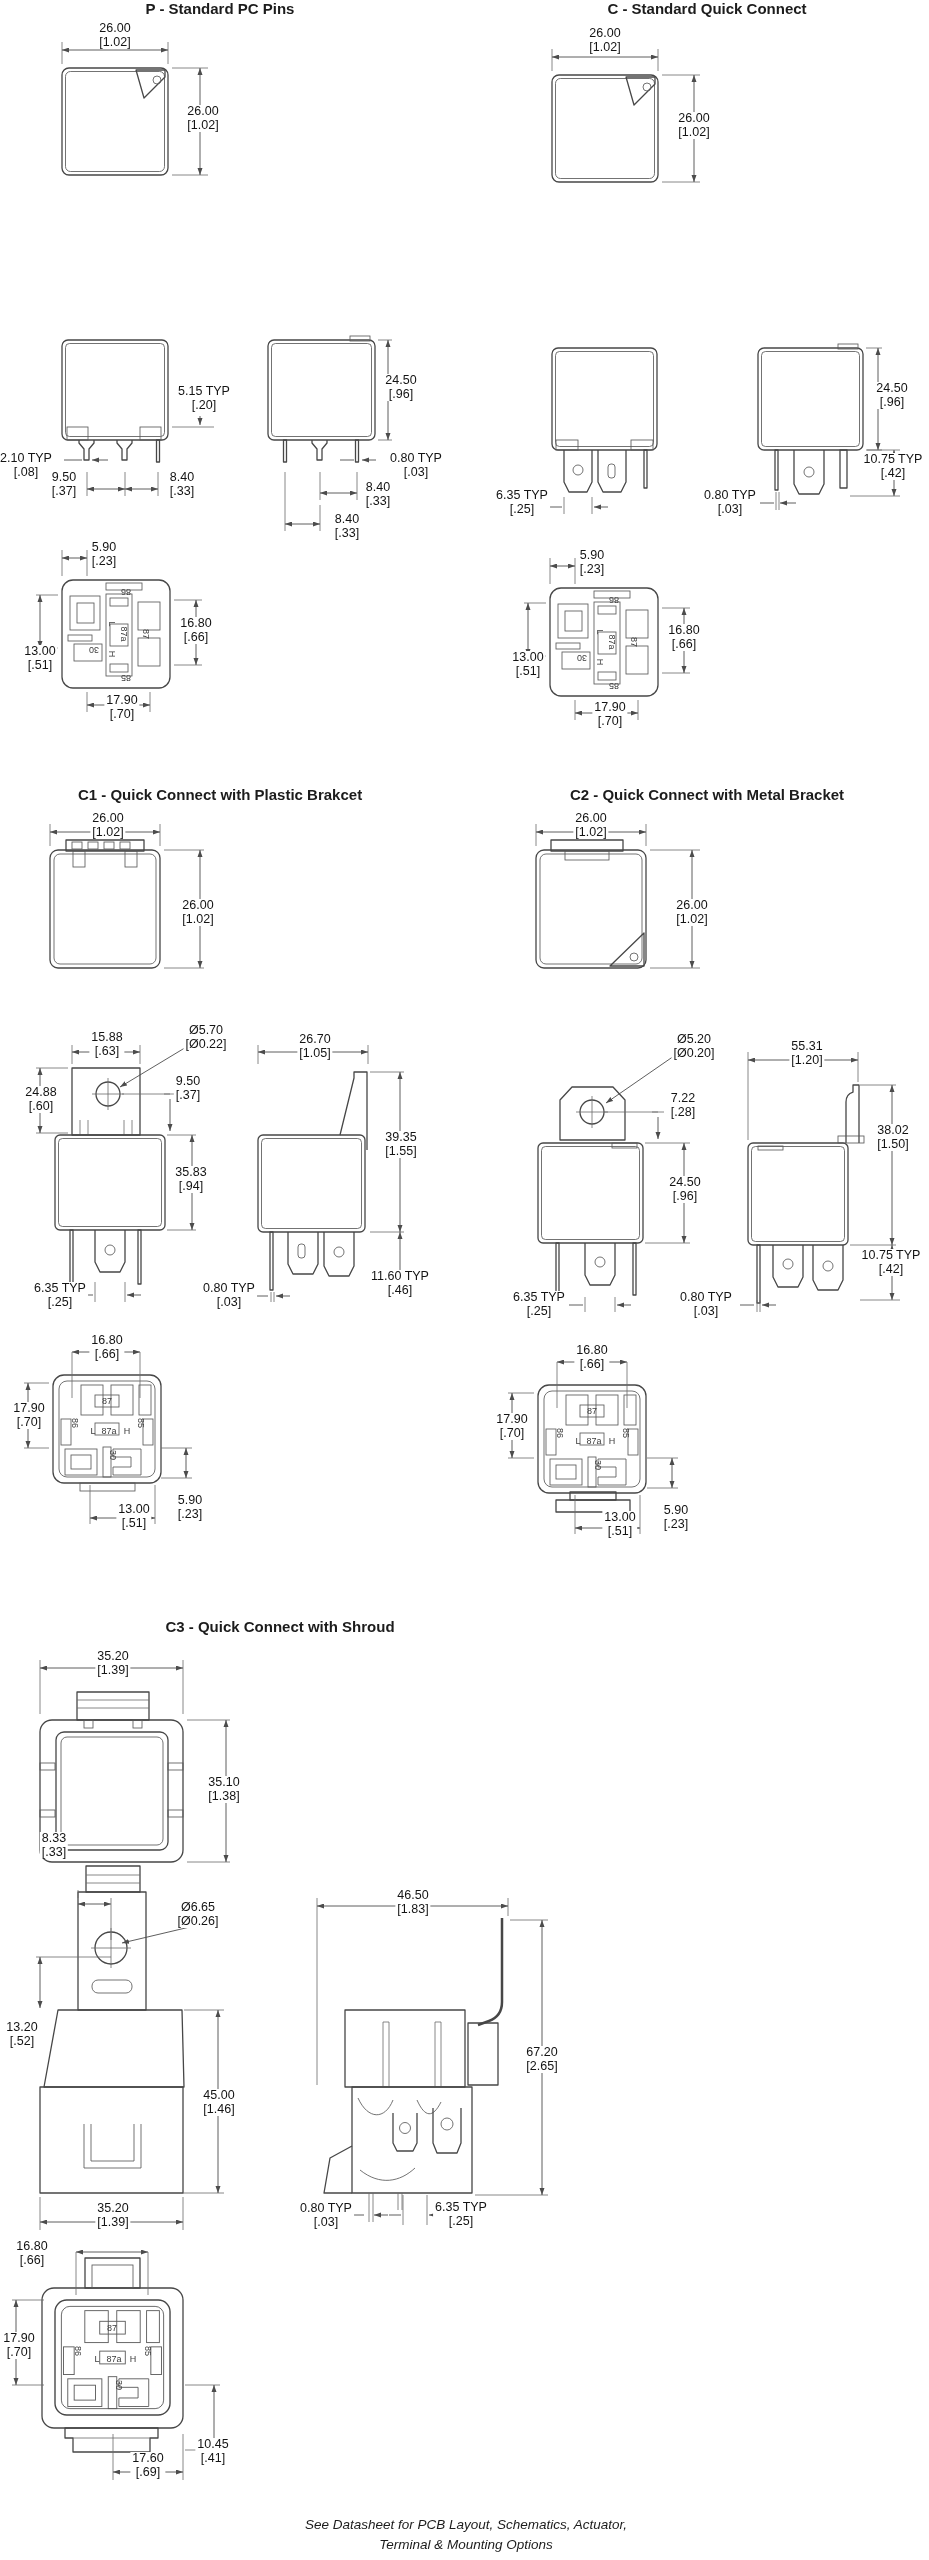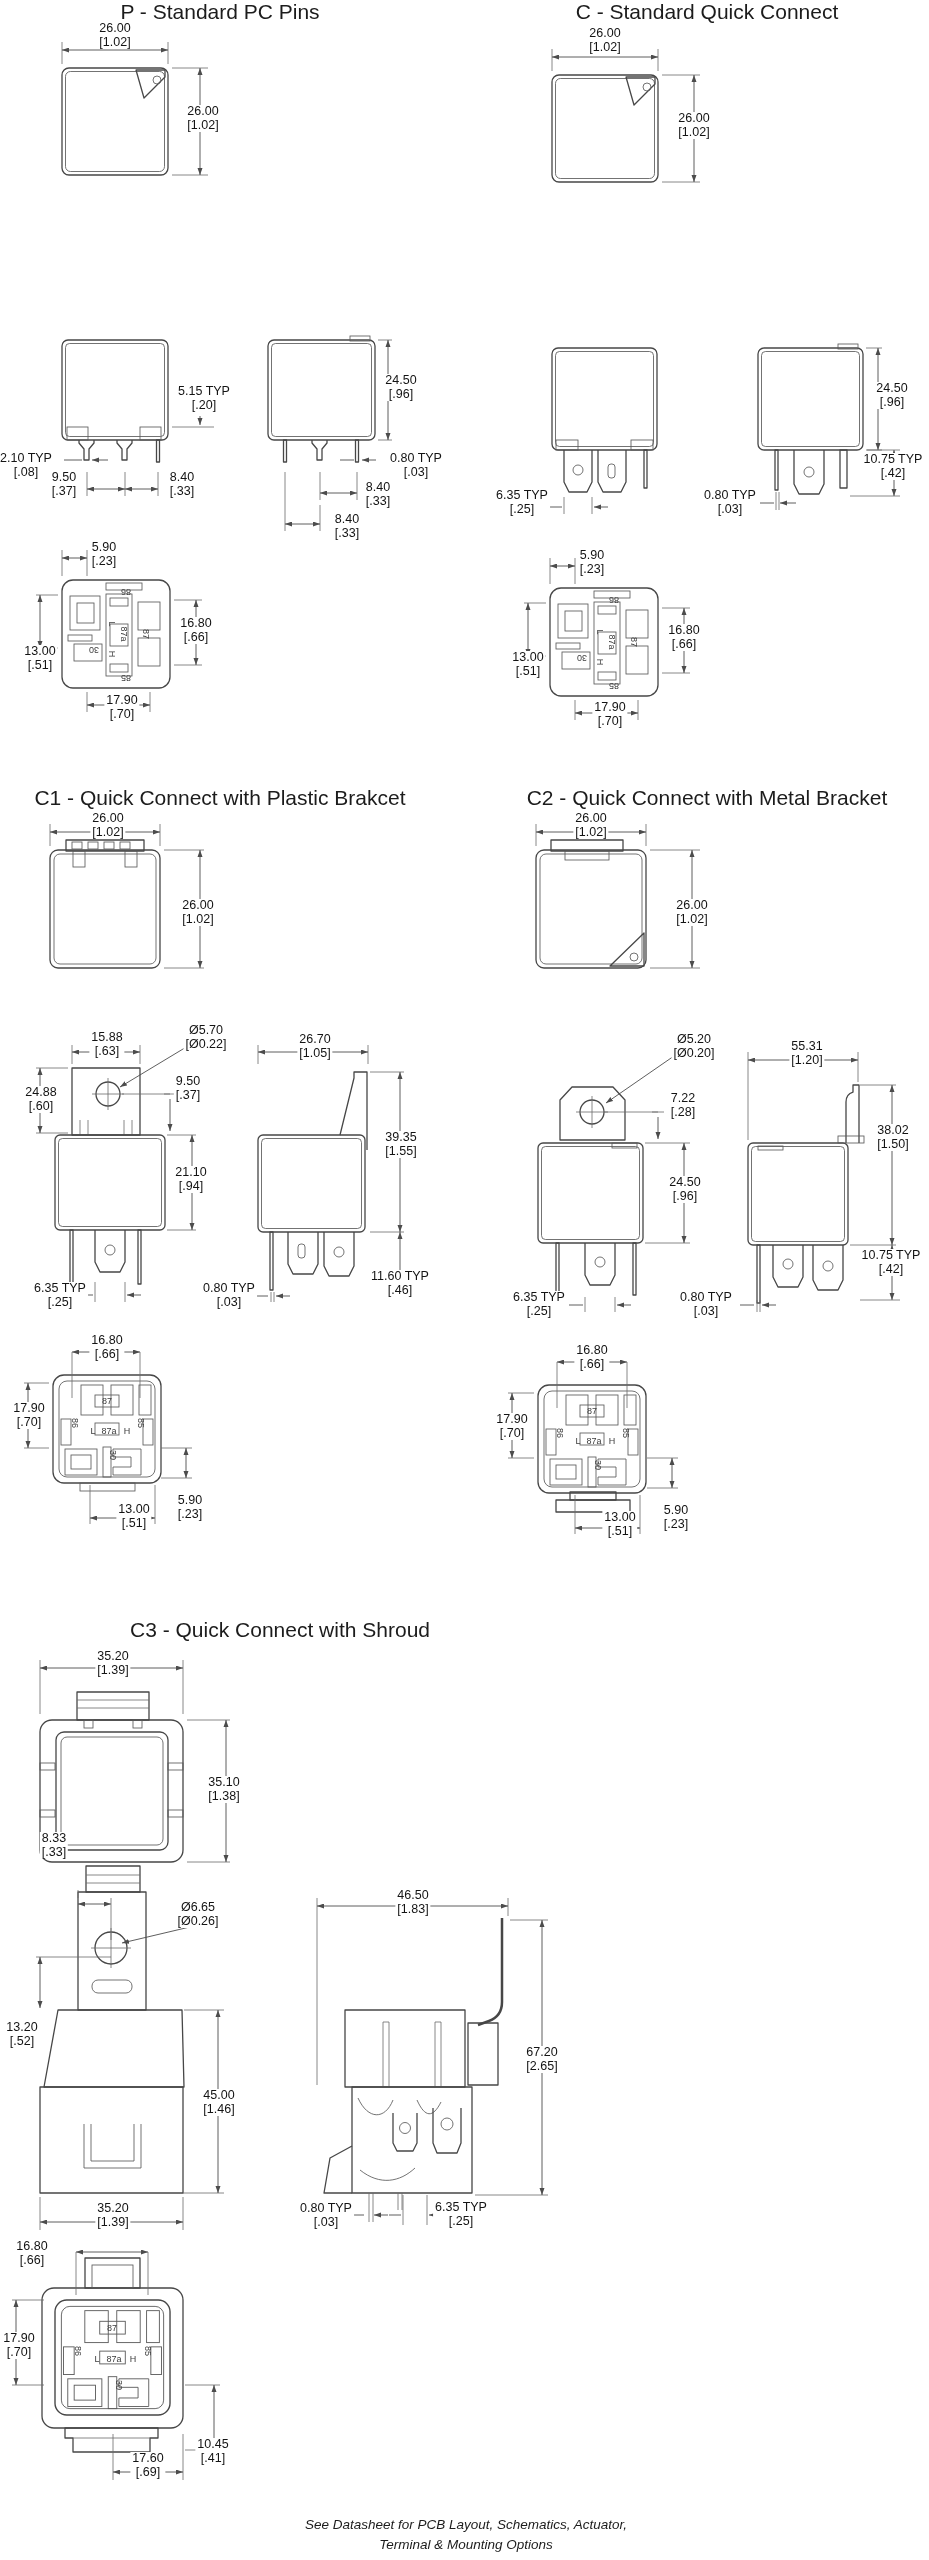--- a/index.html
+++ b/index.html
@@ -6,21 +6,21 @@
   body{width:929px;height:2560px;position:relative;font-family:"Liberation Sans",sans-serif;overflow:hidden}
   svg{position:absolute;left:0;top:0}
   .ln{fill:none;stroke:#474747;stroke-width:1.3;stroke-linejoin:round}
   .lnt{fill:none;stroke:#5a5a5a;stroke-width:.85}
   .xl{fill:none;stroke:#6a6a6a;stroke-width:.8}
   .dl{fill:none;stroke:#4c4c4c;stroke-width:.9;marker-start:url(#as);marker-end:url(#ae)}
   .da{fill:none;stroke:#4c4c4c;stroke-width:.9;marker-end:url(#ae)}
   .dim{position:absolute;transform:translateX(-50%);background:#fff;text-align:center;
        font-size:12.5px;line-height:13.5px;color:#141414;padding:0 2px;white-space:nowrap;
        display:flex;flex-direction:column;z-index:3}
-  .title{position:absolute;transform:translateX(-50%);font-size:21px;font-weight:400;color:#1c1c1c;white-space:nowrap;z-index:3}
+  .title{position:absolute;transform:translateX(-50%);font-size:15px;font-weight:700;color:#1c1c1c;white-space:nowrap;z-index:3}
   .pin{position:absolute;font-size:9px;color:#3c3c3c;white-space:nowrap;z-index:2}
   .footer{position:absolute;transform:translateX(-50%);text-align:center;font-style:italic;
           font-size:13.5px;line-height:20px;color:#1c1c1c;white-space:nowrap;z-index:3}
 </style>
 </head>
 <body>
 
 <svg width="929" height="2560" viewBox="0 0 929 2560">
   <defs>
     <marker id="ae" markerWidth="8" markerHeight="6" refX="7" refY="2.5" orient="auto" markerUnits="userSpaceOnUse">
@@ -496,21 +496,21 @@
   </div>
 <div class="dim" style="left:41px;top:1086px">
     <span>24.88</span>
     <span>[.60]</span>
   </div>
 <div class="dim" style="left:188px;top:1075px">
     <span>9.50</span>
     <span>[.37]</span>
   </div>
 <div class="dim" style="left:191px;top:1166px">
-    <span>21.10</span>
+    <span>35.83</span>
     <span>[.94]</span>
   </div>
 <div class="dim" style="left:60px;top:1282px">
     <span>6.35 TYP</span>
     <span>[.25]</span>
   </div>
 <div class="dim" style="left:315px;top:1033px">
     <span>26.70</span>
     <span>[1.05]</span>
   </div>

